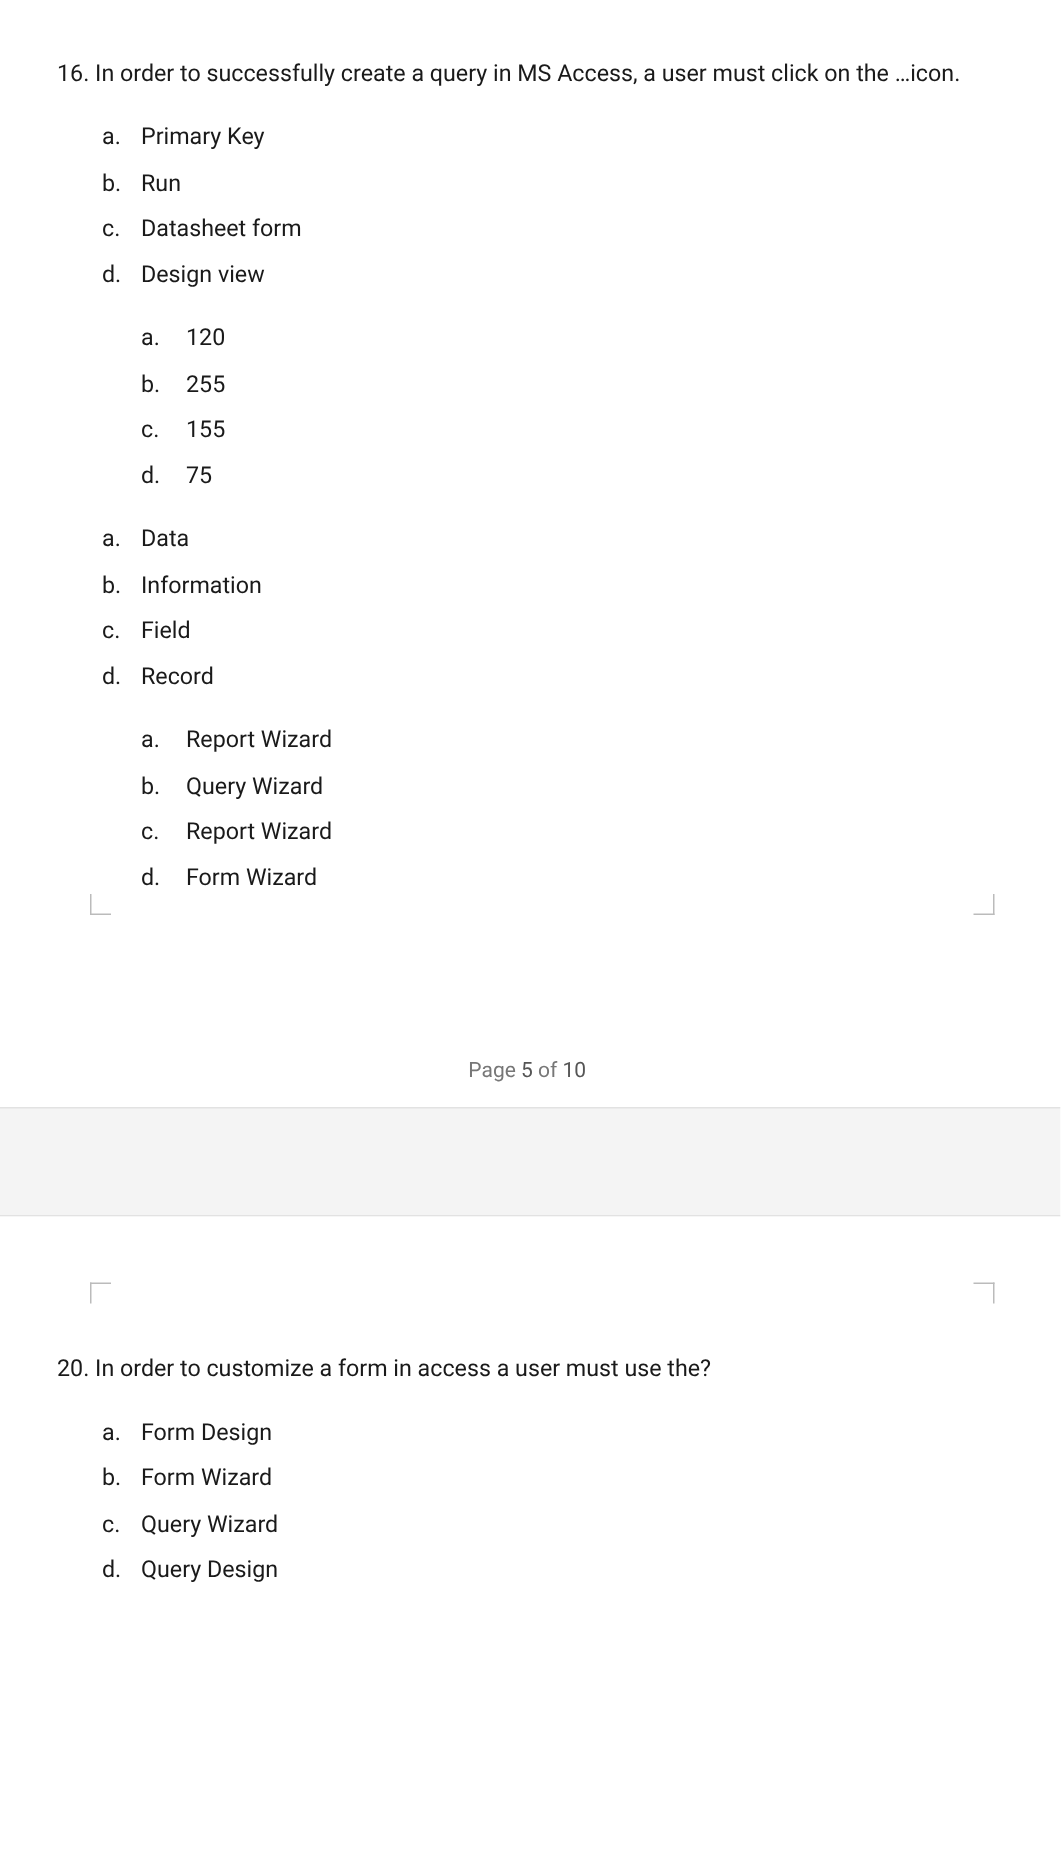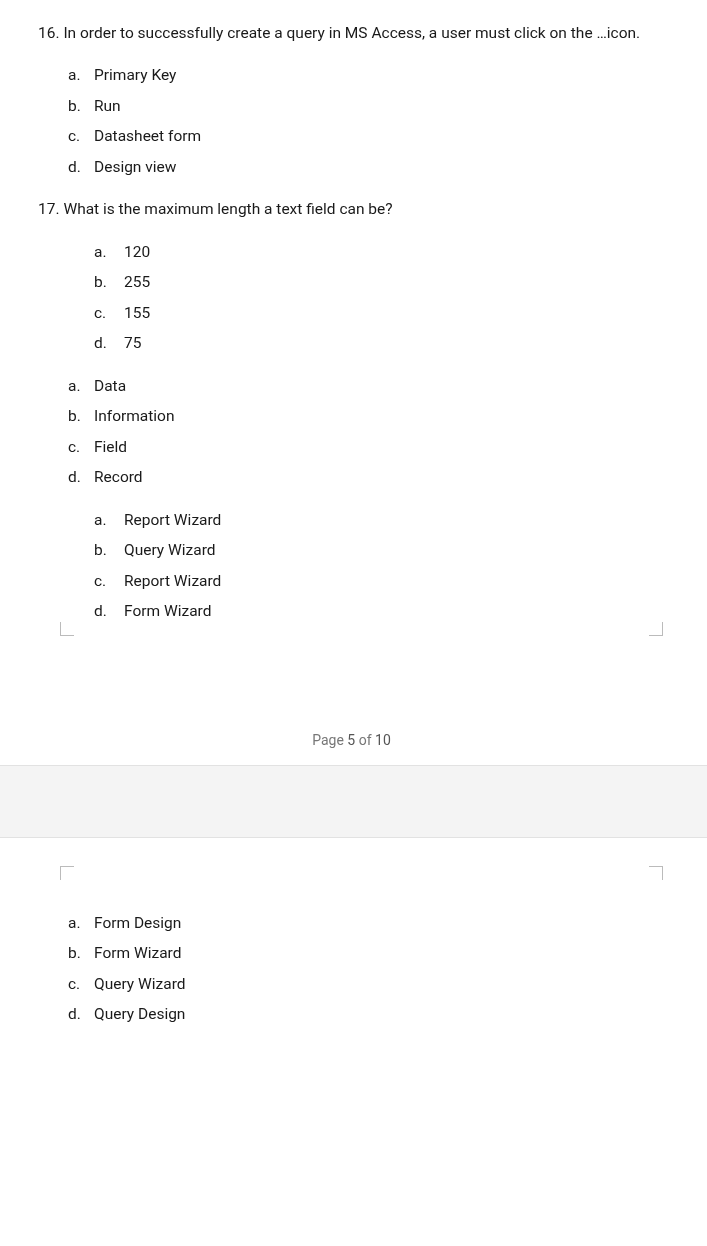--- a/index.html
+++ b/index.html
@@ -5,21 +5,21 @@
     * { margin:0; padding:0; box-sizing:border-box; }
     body {
       font-family: -apple-system, BlinkMacSystemFont, "Segoe UI", Roboto, sans-serif;
       background:#fff;
       width:707px;
       font-size:15.5px;
       color:#1a1a1a;
       line-height:1.45;
     }
     .page {
-      padding:22px 38px 0 38px;
+      padding:38px 38px 0 38px;
       background:#fff;
       position:relative;
     }
     .q { margin-bottom:20px; }
     .q-text { margin-bottom:20px; }
     ol.opts { list-style:none; padding-left:30px; }
     ol.opts.indent-more { padding-left:56px; }
     ol.opts li { margin-bottom:8px; display:flex; }
     ol.opts li .lett { min-width:26px; }
     ol.opts li .lett-wider { min-width:30px; }
@@ -63,24 +63,20 @@
           <span>Datasheet form</span>
         </li>
       <li>
           <span class="lett">d.</span>
           <span> Design view</span>
         </li>
     </ol>
   </div>
 
   <div class="q">
-    <div class="q-text">
-      <span>17.</span>
-      <span>What is the maximum length a text field can be?</span>
-    </div>
     <ol class="opts indent-more">
       <li>
           <span class="lett lett-wider">a.</span>
           <span>120</span>
         </li>
       <li>
           <span class="lett lett-wider">b.</span>
           <span>255</span>
         </li>
       <li>
@@ -148,20 +144,24 @@
 
 <div class="page-break"></div>
 
 <div class="page">
   <div class="p2-crop">
     <span class="crop-tl crop-tl2"></span>
     <span class="crop-tr crop-tr2"></span>
   </div>
 
   <div class="q">
+    <div class="q-text">
+      <span>20.</span>
+      <span>In order to customize a form in access a user must use the?</span>
+    </div>
     <ol class="opts">
       <li>
           <span class="lett">a.</span>
           <span>Form Design</span>
         </li>
       <li>
           <span class="lett">b.</span>
           <span>Form Wizard</span>
         </li>
       <li>

